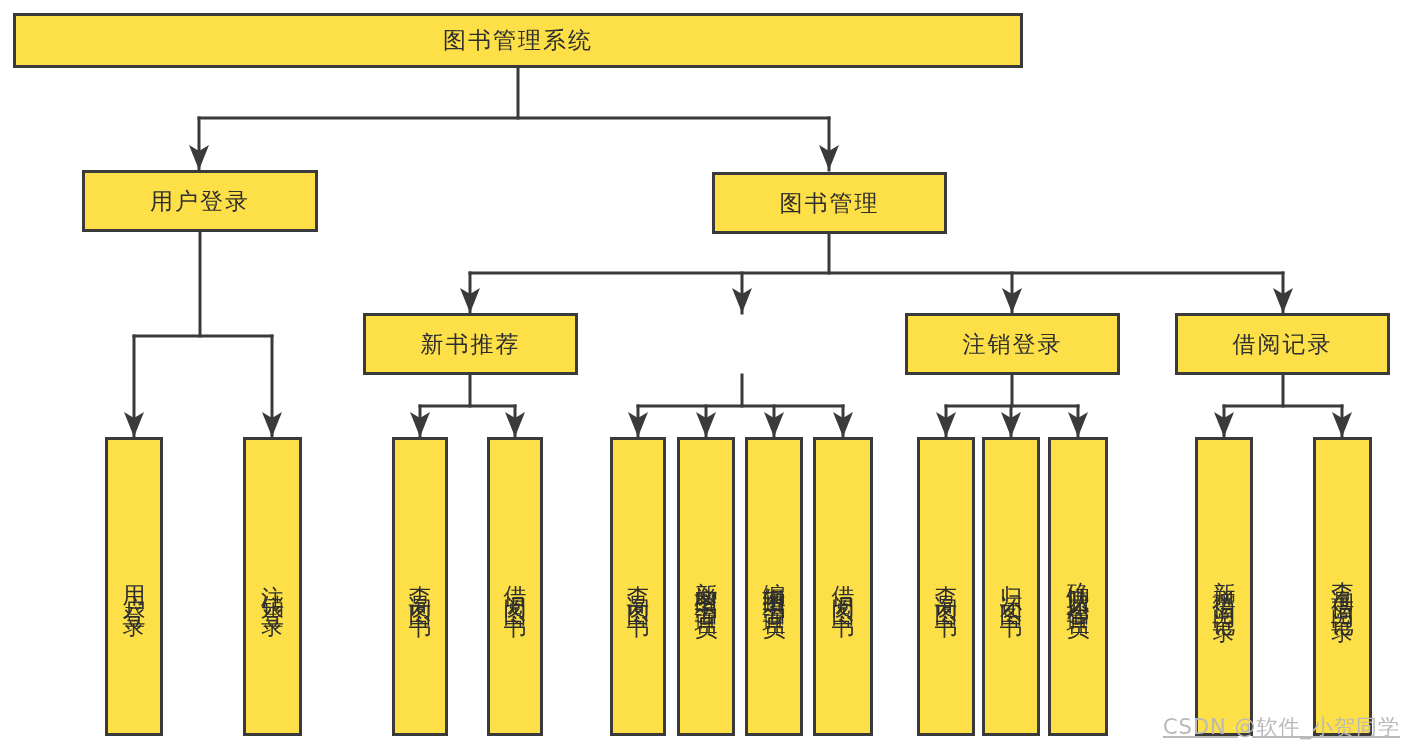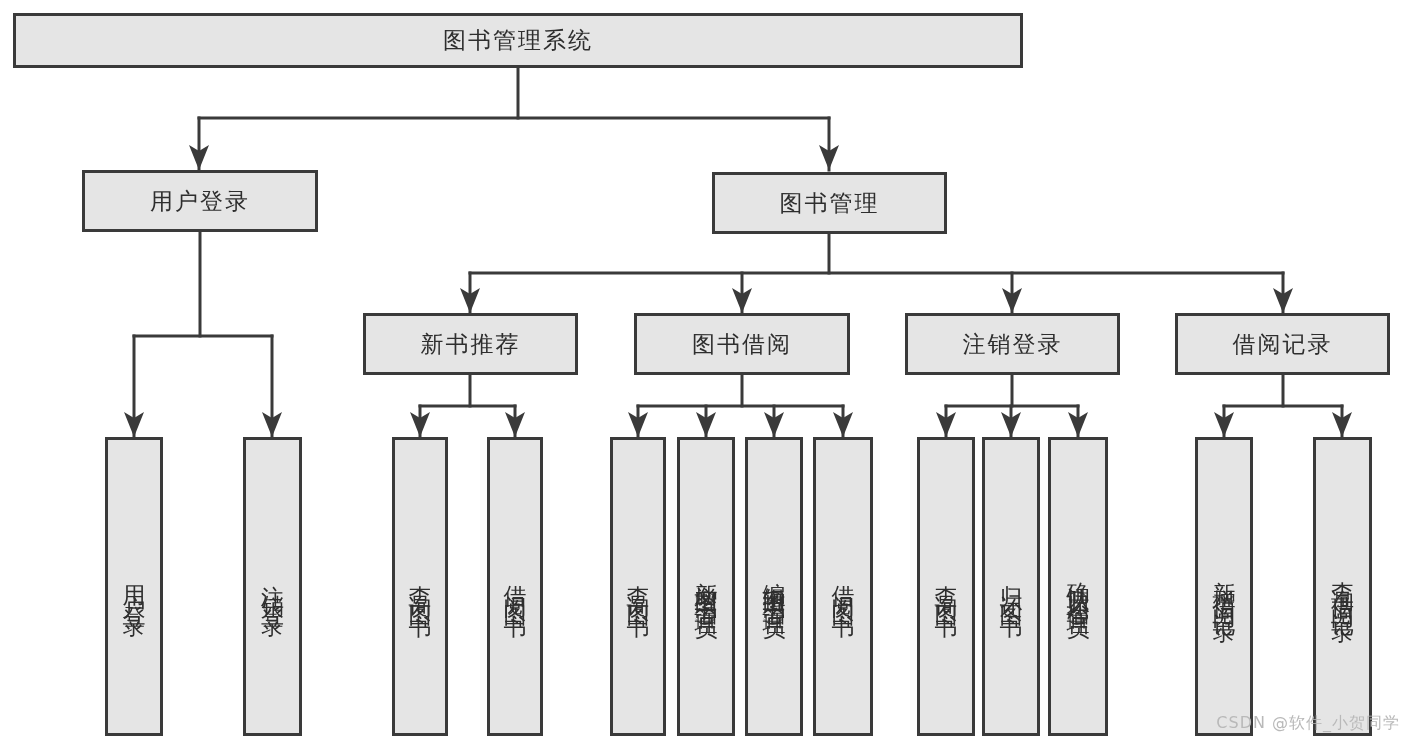--- a/index.html
+++ b/index.html
@@ -8,45 +8,46 @@
     width:1405px;height:747px;
     background:#ffffff;
     overflow:hidden;
     font-family:"DejaVu Sans","Liberation Sans",sans-serif;
   }
   .connectors{position:absolute;left:0;top:0;z-index:1;}
   .node{
     position:absolute;
     box-sizing:border-box;
     border:3px solid #3a3a3a;
-    background:#e5e5e5;
+    background:#fde047;
     color:#2e2e2e;
     display:flex;
     align-items:center;
     justify-content:center;
     z-index:2;
   }
   .hnode{font-size:23px;letter-spacing:2px;white-space:nowrap;}
   .vnode{
     writing-mode:vertical-rl;
     text-orientation:mixed;
     font-size:23px;
     line-height:1;
   }
   .sp10{letter-spacing:10px;}
   .sp8{letter-spacing:8px;}
   .sp5{letter-spacing:5px;}
   .watermark{
     position:absolute;
     top:713px;right:5px;
-    font-size:16px;
+    font-size:21px;
     color:#b9b9b9;
     letter-spacing:1px;
     z-index:3;
     white-space:nowrap;
+    text-decoration:underline;
   }
 </style>
 </head>
 <body>
 
 <div class="canvas">
 
   <svg class="connectors" width="1405" height="747">
     <defs>
       <marker id="ah" markerUnits="userSpaceOnUse" markerWidth="27" markerHeight="22" refX="25" refY="10" orient="auto">
@@ -110,21 +111,20 @@
       </g>
     </g>
   </svg>
 
   <div class="node hnode" style="left:13px;top:13px;width:1010px;height:55px;">图书管理系统</div>
 
   <div class="node hnode" style="left:82px;top:170px;width:236px;height:62px;">用户登录</div>
   <div class="node hnode" style="left:712px;top:172px;width:235px;height:62px;">图书管理</div>
 
   <div class="node hnode" style="left:363px;top:313px;width:215px;height:62px;text-align:right;">新书推荐</div>
-  <div class="node hnode" style="left:634px;top:313px;width:216px;height:62px;">图书借阅</div>
   <div class="node hnode" style="left:905px;top:313px;width:215px;height:62px;">注销登录</div>
   <div class="node hnode" style="left:1175px;top:313px;width:215px;height:62px;">借阅记录</div>
 
   <div class="node vnode sp10" style="left:105px;top:437px;width:58px;height:299px;">用户登录</div>
   <div class="node vnode sp10" style="left:243px;top:437px;width:59px;height:299px;">注销登录</div>
 
   <div class="node vnode sp10" style="left:392px;top:437px;width:56px;height:299px;">查询图书</div>
   <div class="node vnode sp10" style="left:487px;top:437px;width:56px;height:299px;">借阅图书</div>
 
   <div class="node vnode sp10" style="left:610px;top:437px;width:56px;height:299px;">查询图书</div>

